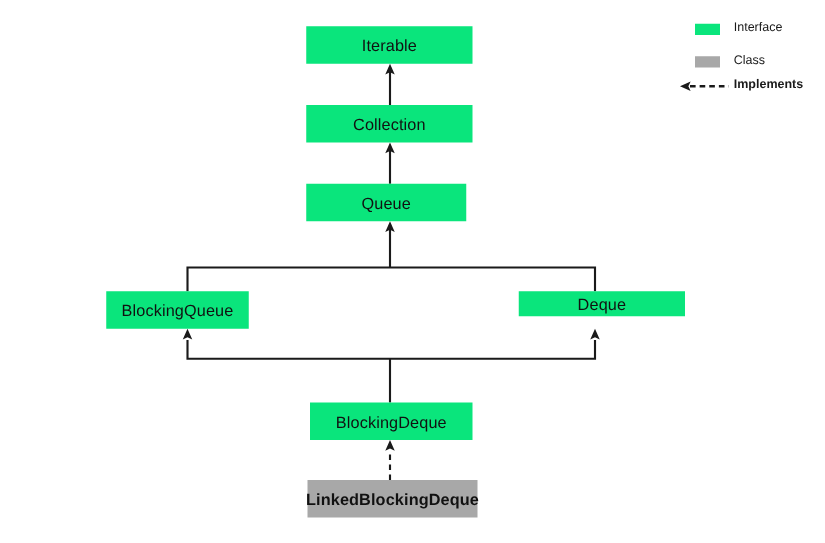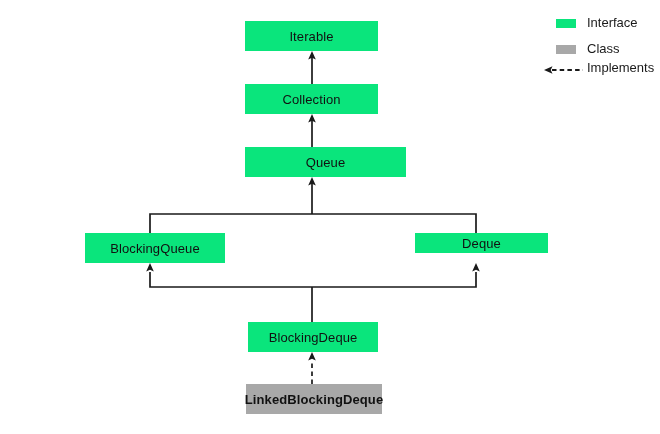--- a/index.html
+++ b/index.html
@@ -63,28 +63,28 @@
   }
   .legend-row .swatch.interface { background: #0ae57c; }
   .legend-row .swatch.klass { background: #a8a8a8; }
   .legend-row .glyph {
     width: 44px;
     height: 12px;
     margin-right: 0px;
     position: relative;
   }
   .legend-row .label {
-    font-size: 13px;
+    font-size: 10px;
     color: #1a1a1a;
     line-height: 12px;
   }
   .legend-row.r0 { top: 4px; }
   .legend-row.r1 { top: 30px; }
   .legend-row.r2 { top: 34px; }
-  .legend-row.r3 { top: 49px; }
+  .legend-row.r3 { top: 49px; font-weight: bold; }
 </style>
 </head>
 <body>
 
 <div id="canvas">
 
   <svg id="edges" viewBox="0 0 660 434" xmlns="http://www.w3.org/2000/svg">
     <defs>
       <marker id="arrow-up" markerWidth="9" markerHeight="9" refX="4.5" refY="8" orient="auto-start-reverse">
         <path d="M 4.5 0 L 0.6 8.4 L 4.5 6.6 L 8.4 8.4 Z" fill="#1a1a1a"></path>
@@ -121,25 +121,25 @@
   </svg>
 
   <div class="node interface" style="left:245px; top:21px; width:133px; height:30px;">
     <span>Iterable</span>
   </div>
 
   <div class="node interface" style="left:245px; top:84px; width:133px; height:30px;">
     <span>Collection</span>
   </div>
 
-  <div class="node interface" style="left:245px; top:147px; width:161px; height:30px;justify-content:center;">
+  <div class="node interface" style="left:245px; top:147px; width:128px; height:30px;justify-content:center;">
     <span>Queue</span>
   </div>
 
-  <div class="node interface" style="left:85px; top:233px; width:140px; height:30px;">
+  <div class="node interface" style="left:85px; top:233px; width:114px; height:30px;">
     <span>BlockingQueue</span>
   </div>
 
   <div class="node interface" style="left:415px; top:233px; width:133px; height:20px;">
     <span>Deque</span>
   </div>
 
   <div class="node interface" style="left:248px; top:322px; width:130px; height:30px;">
     <span>BlockingDeque</span>
   </div>

